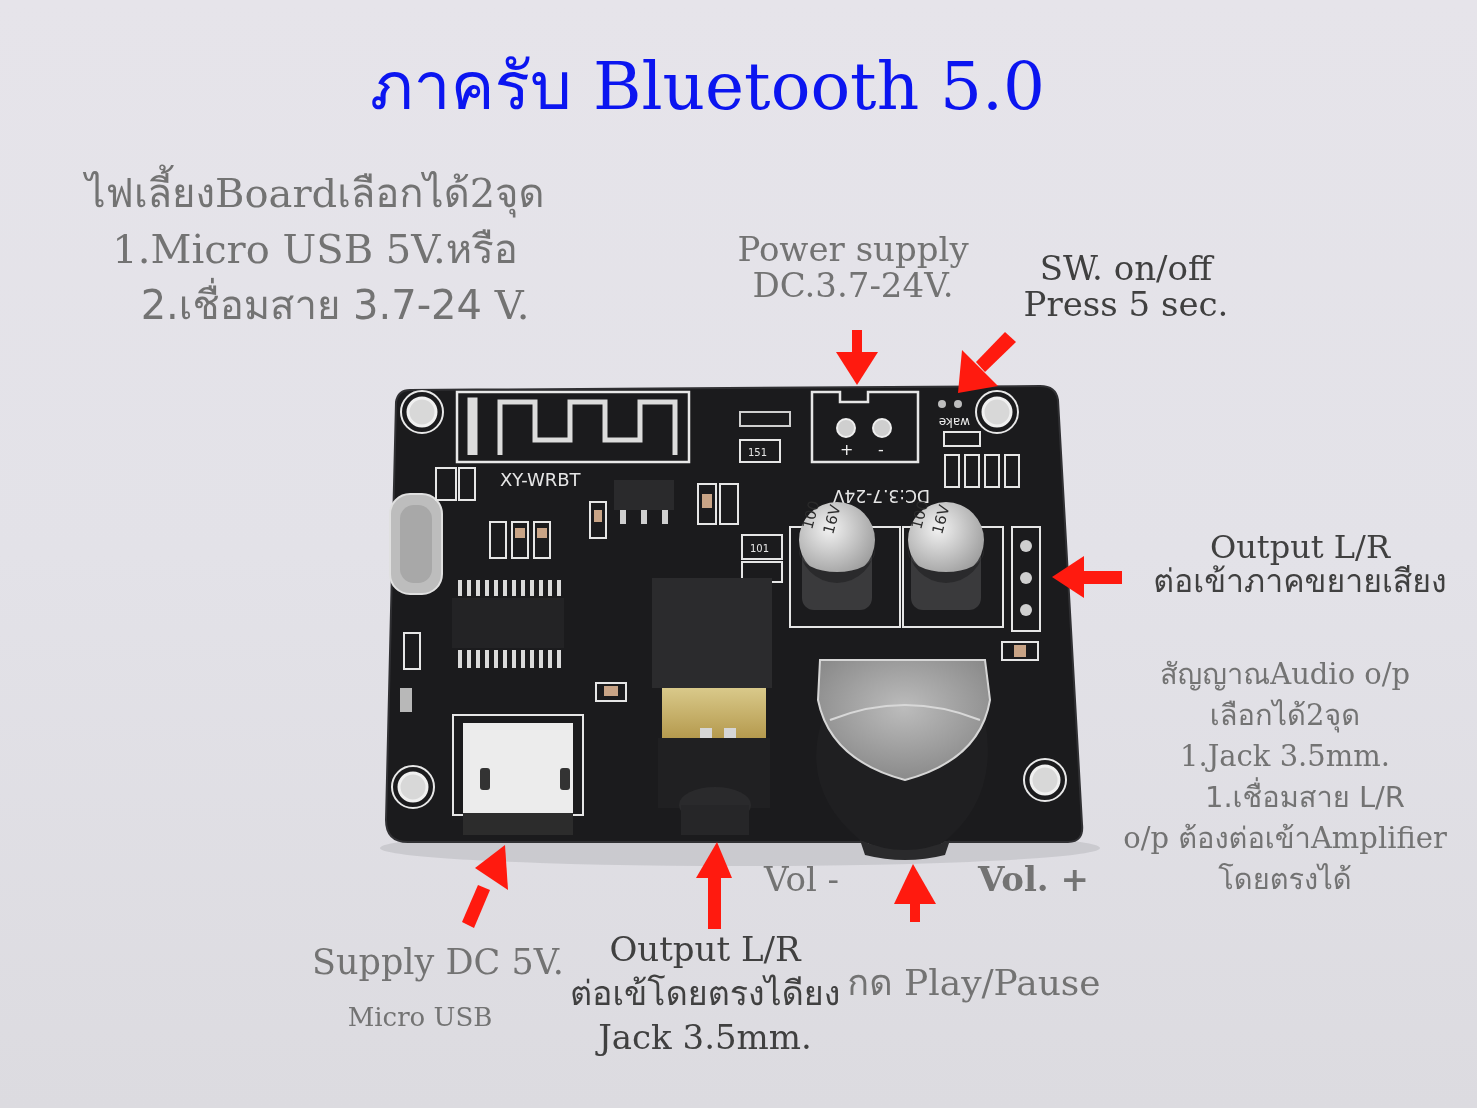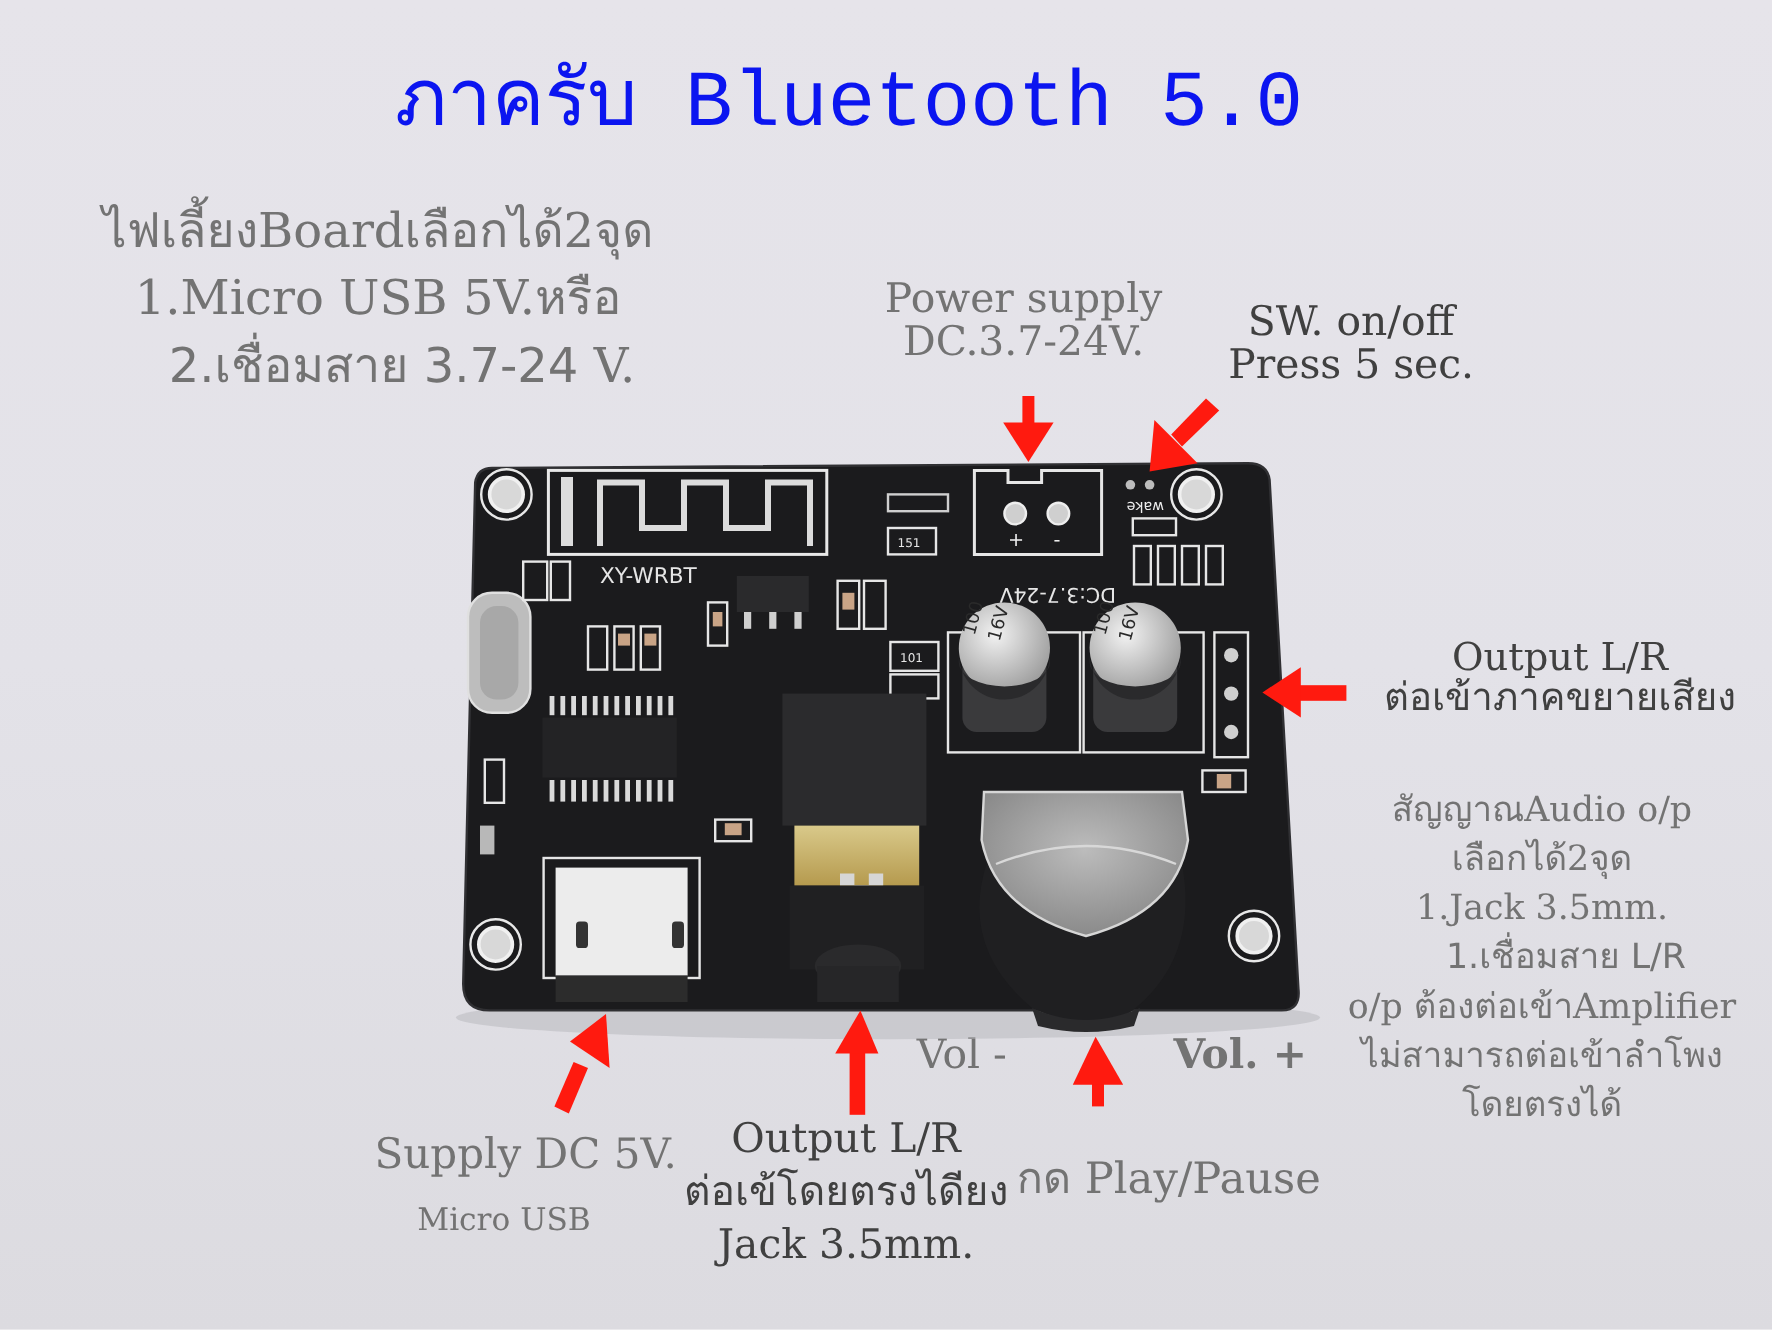--- a/index.html
+++ b/index.html
@@ -2,21 +2,21 @@
 <html><head>
 <meta charset="utf-8">
 <style>
   html,body{margin:0;padding:0;}
   body{width:1477px;height:1108px;position:relative;overflow:hidden;
        background:linear-gradient(180deg,#e6e4ea 0%,#e3e2e8 50%,#dcdbe0 100%);
        font-family:"DejaVu Serif","Liberation Serif",serif;}
   .lbl{position:absolute;white-space:nowrap;text-align:center;line-height:1.05;}
   .blue{color:#737373;}
   .red{color:#404040;}
-  .title{left:0;width:1415px;top:52px;font-size:66px;color:#0b15f0;font-family:Liberation Mono, monospace;}
+  .title{left:0;width:1415px;top:52px;font-size:66px;color:#0b15f0;}
   .left-block{left:55px;width:520px;top:172px;font-size:40px;}
   .left-block div{height:56px;}
   .sans{font-family:"DejaVu Sans","Liberation Sans",sans-serif;margin-left:40px;}
   .ps{left:718px;width:270px;top:232px;font-size:34px;}
   .sw{left:1010px;width:232px;top:251px;font-size:34px;}
   .outr{left:1135px;width:330px;top:531px;font-size:32px;}
   .audio{left:1095px;width:380px;top:659px;font-size:29px;}
   .audio div{height:41px;}
   .sup{left:298px;width:280px;top:944px;font-size:35px;}
   .mu{left:330px;width:180px;top:1004px;font-size:26px;}
@@ -53,21 +53,20 @@
   <div>Output L/R</div>
   <div>ต่อเข้าภาคขยายเสียง</div>
 </div>
 
 <div class="lbl audio blue">
   <div>สัญญาณAudio o/p</div>
   <div>เลือกได้2จุด</div>
   <div>1.Jack 3.5mm.</div>
   <div class="sans">1.เชื่อมสาย L/R</div>
   <div>o/p ต้องต่อเข้าAmplifier</div>
-  <div>ไม่สามารถต่อเข้าลำโพง</div>
   <div>โดยตรงได้</div>
 </div>
 
 <div class="lbl sup blue">Supply DC 5V.</div>
 <div class="lbl mu blue">Micro USB</div>
 
 <div class="lbl outj red">
   <div>Output L/R</div>
   <div>ต่อเข้โดยตรงไดียง</div>
   <div>Jack 3.5mm.</div>

